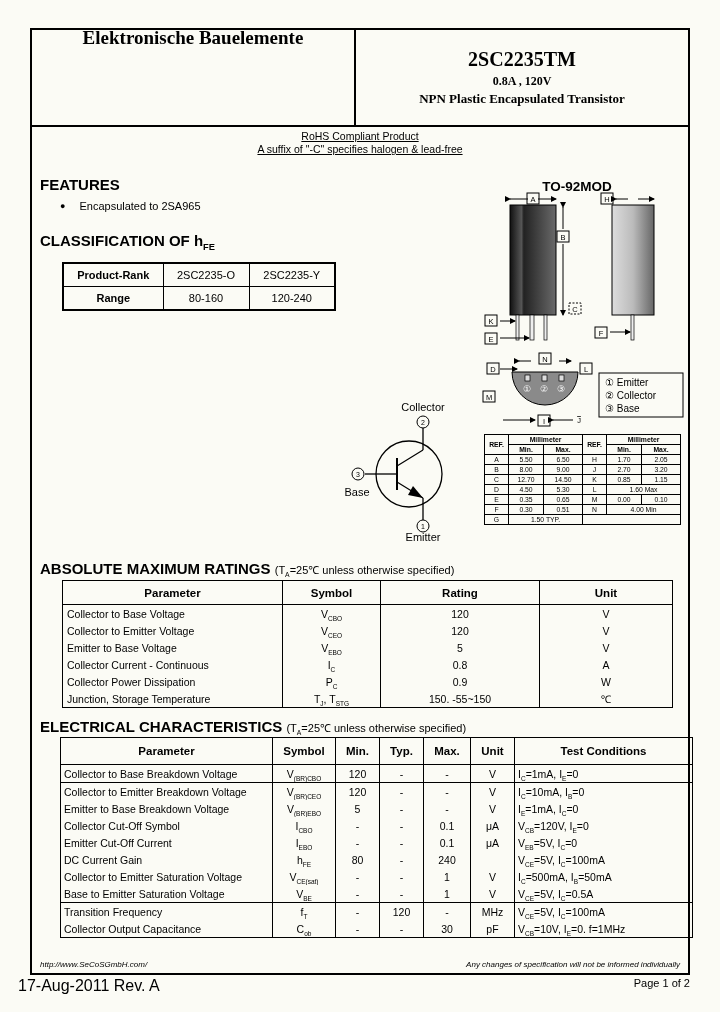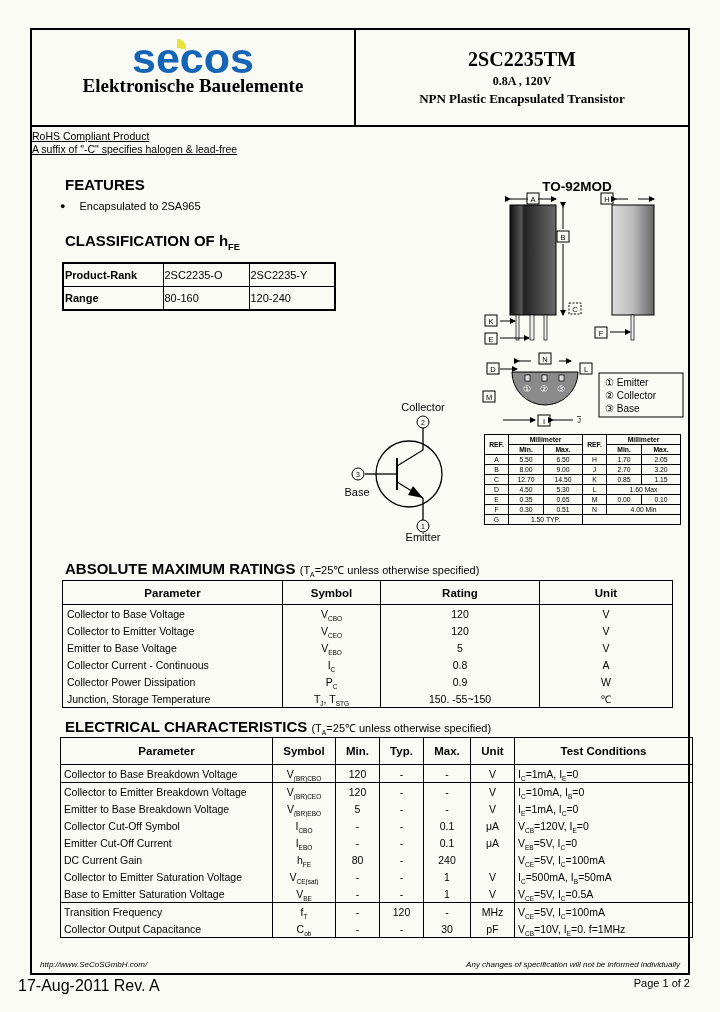--- a/index.html
+++ b/index.html
@@ -13,33 +13,33 @@
   .hdr-right{position:absolute;left:324px;top:0;right:0;height:95px;display:flex;flex-direction:column;
              align-items:center;justify-content:center;font-family:"Liberation Serif",serif;font-weight:bold;}
   .logo-word{display:inline-block;position:relative;margin-top:8px;
              font-size:43px;font-weight:bold;color:#1565b6;letter-spacing:0px;line-height:40px;}
   .logo-wedge{position:absolute;left:37px;top:1px;width:17px;height:17px;border-radius:50%;
               background:conic-gradient(#e4e336 0 105deg,transparent 105deg);}
   .logo-sub{font-family:"Liberation Serif",serif;font-weight:bold;font-size:19px;margin-top:-3px;}
   .part-no{font-size:20px;}
   .part-rating{font-size:12px;margin-top:3px;}
   .part-desc{font-size:13px;margin-top:2px;}
-  .rohs{position:absolute;left:0;top:100px;width:100%;font-size:10.5px;line-height:13px;}
+  .rohs{position:absolute;left:0;top:100px;width:100%;text-align:center;font-size:10.5px;line-height:13px;}
   .rohs div{text-decoration:underline;}
   
-  .h1{position:absolute;font-size:15px;font-weight:bold;margin-left:25px;}
+  .h1{position:absolute;font-size:15px;font-weight:bold;}
   .h1 .cond{font-weight:normal;font-size:11px;}
   .bullet-item{position:absolute;left:28px;top:170px;font-size:11px;}
   .bullet-item .b{margin-right:14px;font-size:9px;vertical-align:1px;}
   
   table{border-collapse:collapse;table-layout:fixed;}
   td,th{overflow:hidden;white-space:nowrap;}
   
   .t-class{position:absolute;left:30px;top:232px;width:272px;border:2px solid #000;font-size:11px;}
-  .t-class td{border:1px solid #000;height:20px;text-align:left;}
+  .t-class td{border:1px solid #000;height:20px;text-align:center;}
   .t-class td:first-child{font-weight:bold;}
   
   .t-dims{position:absolute;left:452px;top:404px;width:196px;border:1.5px solid #000;font-size:6.8px;}
   .t-dims th,.t-dims td{border:1px solid #000;height:9px;text-align:center;padding:0;font-weight:bold;}
   .t-dims td{font-weight:normal;}
   
   .t-abs{position:absolute;left:30px;top:550px;width:610px;border:1.5px solid #000;font-size:10.5px;}
   .t-abs th{border-bottom:1.5px solid #000;height:21px;font-size:11.5px;}
   .t-abs th,.t-abs td{border-left:1px solid #000;}
   .t-abs th:first-child,.t-abs td:first-child{border-left:none;}
@@ -62,24 +62,20 @@
   .rev-line{position:absolute;left:18px;top:977px;font-size:16px;}
   .page-line{position:absolute;right:30px;top:977px;font-size:11px;}
 </style>
 </head>
 <body>
 
 <div class="sheet">
 
   <div class="hdr">
     <div class="hdr-left">
-      <span class="logo-word">
-        <span>secos</span>
-        <span class="logo-wedge"></span>
-      </span>
       <div class="logo-sub">Elektronische Bauelemente</div>
     </div>
     <div class="hdr-right">
       <div class="part-no">2SC2235TM</div>
       <div class="part-rating">0.8A , 120V</div>
       <div class="part-desc">NPN Plastic Encapsulated Transistor</div>
     </div>
   </div>
 
   <div class="rohs">

